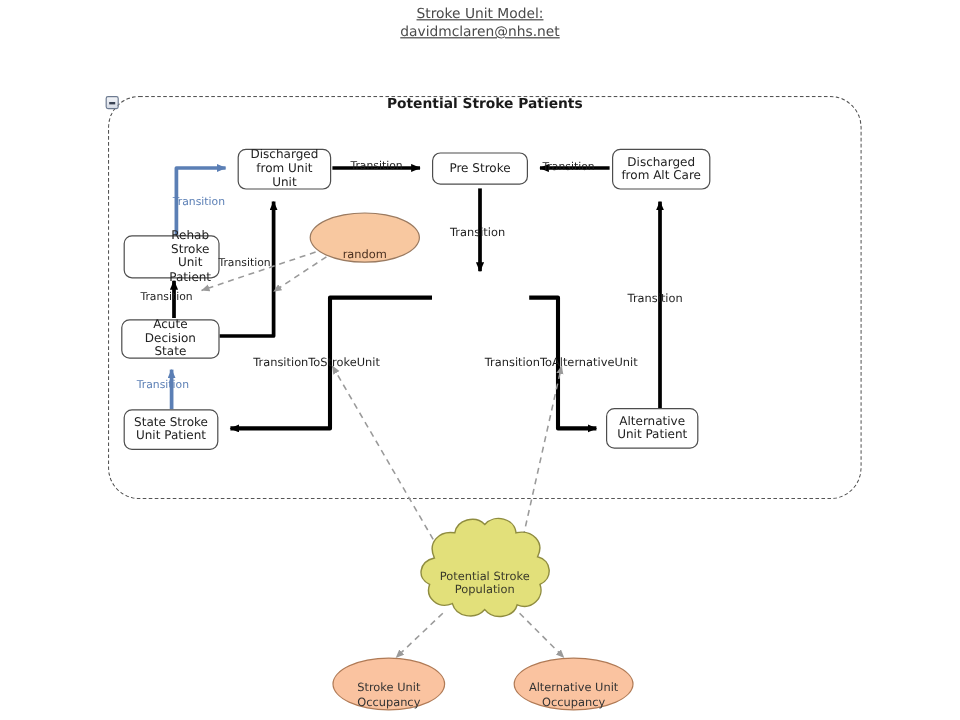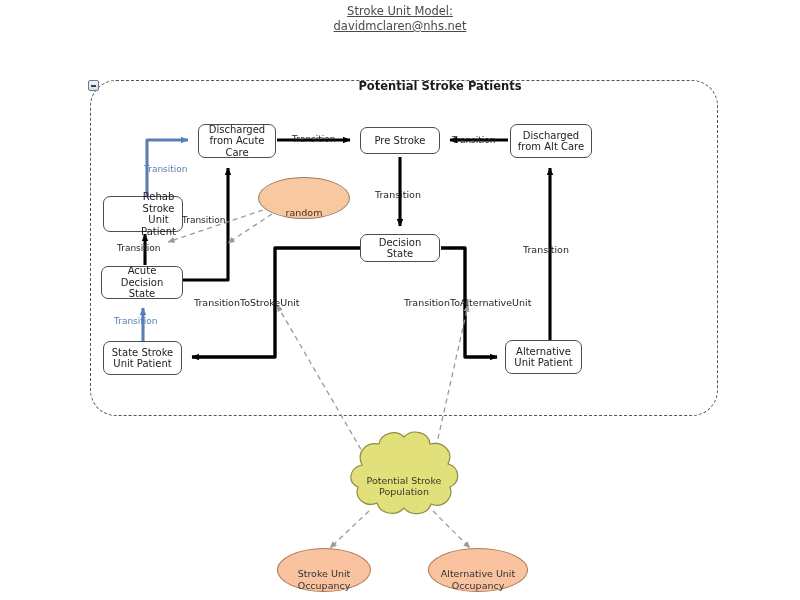--- a/index.html
+++ b/index.html
@@ -55,21 +55,20 @@
   }
   .group-title {
     position: absolute;
     left: 90px;
     top: 79px;
     width: 628px;
     text-align: center;
     font-size: 11.5px;
     font-weight: bold;
     color: #1a1a1a;
-    padding-left: 36px;
   }
   .collapse-icon {
     position: absolute;
     left: 88px;
     top: 80px;
     width: 11px;
     height: 11px;
     border: 1px solid #6c7a90;
     border-radius: 2px;
     background: linear-gradient(#f2f4f8, #d7dce6);
@@ -224,21 +223,21 @@
                C 428,515 411,517 404,508
                C 396,517 380,514 377,503
                C 365,508 354,498 358,487
                C 347,482 349,468 362,465 Z" fill="#e2e07a" stroke="#8f8c3f" stroke-width="1.2"></path>
     </g>
   </svg>
 
   <div class="node" style="left:198px; top:124px; width:78px; height:34px;">
     <div>
       <div>Discharged</div>
-      <div>from Acute Care</div>
+      <div>from Unit Unit</div>
     </div>
   </div>
 
   <div class="node" style="left:360px; top:127px; width:80px; height:27px;">
     <div>Pre Stroke</div>
   </div>
 
   <div class="node" style="left:510px; top:124px; width:82px; height:34px;">
     <div>
       <div>Discharged</div>
@@ -260,23 +259,20 @@
     </div>
   </div>
 
   <div class="node" style="left:103px; top:341px; width:79px; height:34px;">
     <div>
       <div>State Stroke</div>
       <div>Unit Patient</div>
     </div>
   </div>
 
-  <div class="node" style="left:360px; top:234px; width:80px; height:28px;">
-    <div>Decision State</div>
-  </div>
 
   <div class="node" style="left:505px; top:340px; width:77px; height:34px;">
     <div>
       <div>Alternative</div>
       <div>Unit Patient</div>
     </div>
   </div>
 
   <div class="ellipse-node ellipse-random" style="left:258px; top:177px; width:92px; height:42px;">
     <div>random</div>
@@ -312,17 +308,17 @@
   <div class="edge-label big" style="left:375px; top:189px;">Transition</div>
 
   <div class="edge-label" style="left:182px; top:215px;">Transition</div>
 
   <div class="edge-label" style="left:117px; top:243px;">Transition</div>
 
   <div class="edge-label blue" style="left:114px; top:316px;">Transition</div>
 
   <div class="edge-label big" style="left:523px; top:244px;">Transition</div>
 
-  <div class="edge-label big" style="left:194px; top:297px;text-align:center;">TransitionToStrokeUnit</div>
+  <div class="edge-label big" style="left:211px; top:297px;text-align:center;">TransitionToStrokeUnit</div>
 
   <div class="edge-label big" style="left:404px; top:297px;">TransitionToAlternativeUnit</div>
 
 </div>
 
 </body></html>

